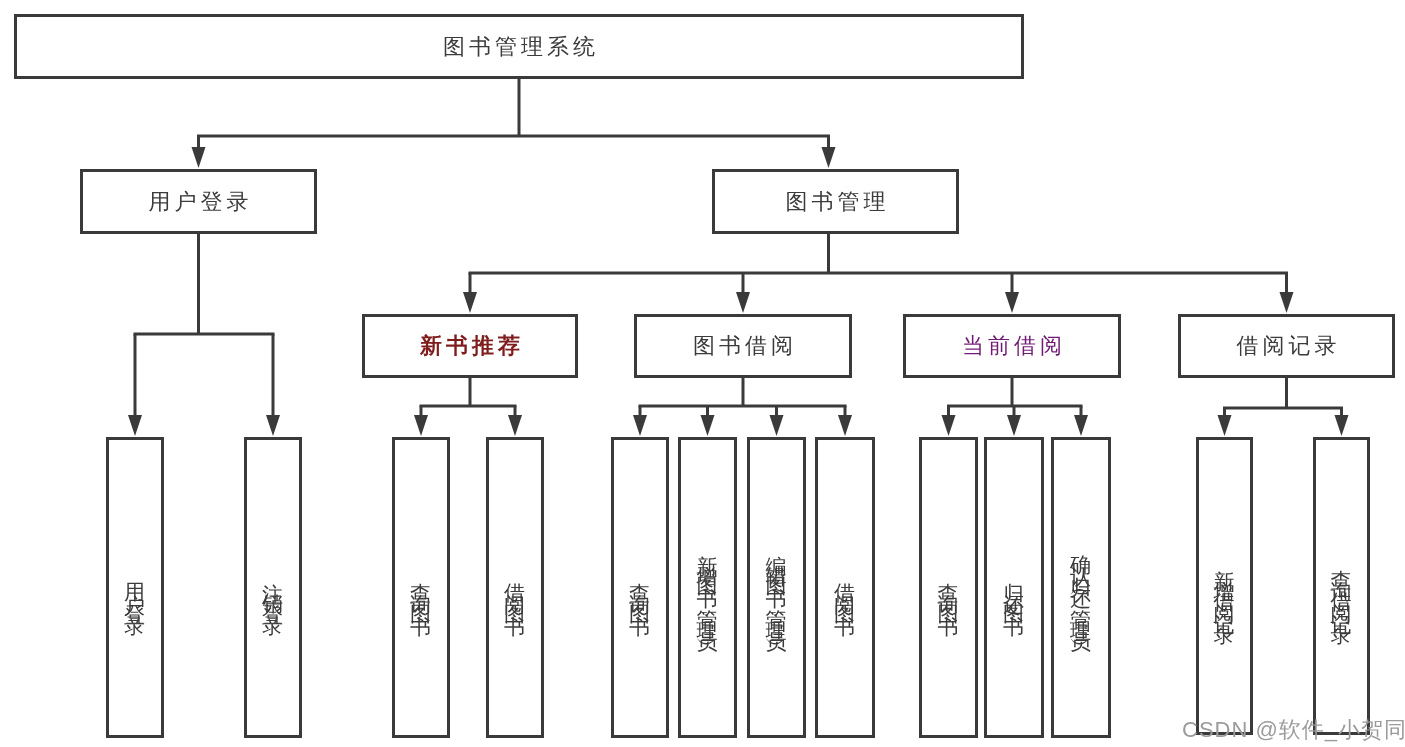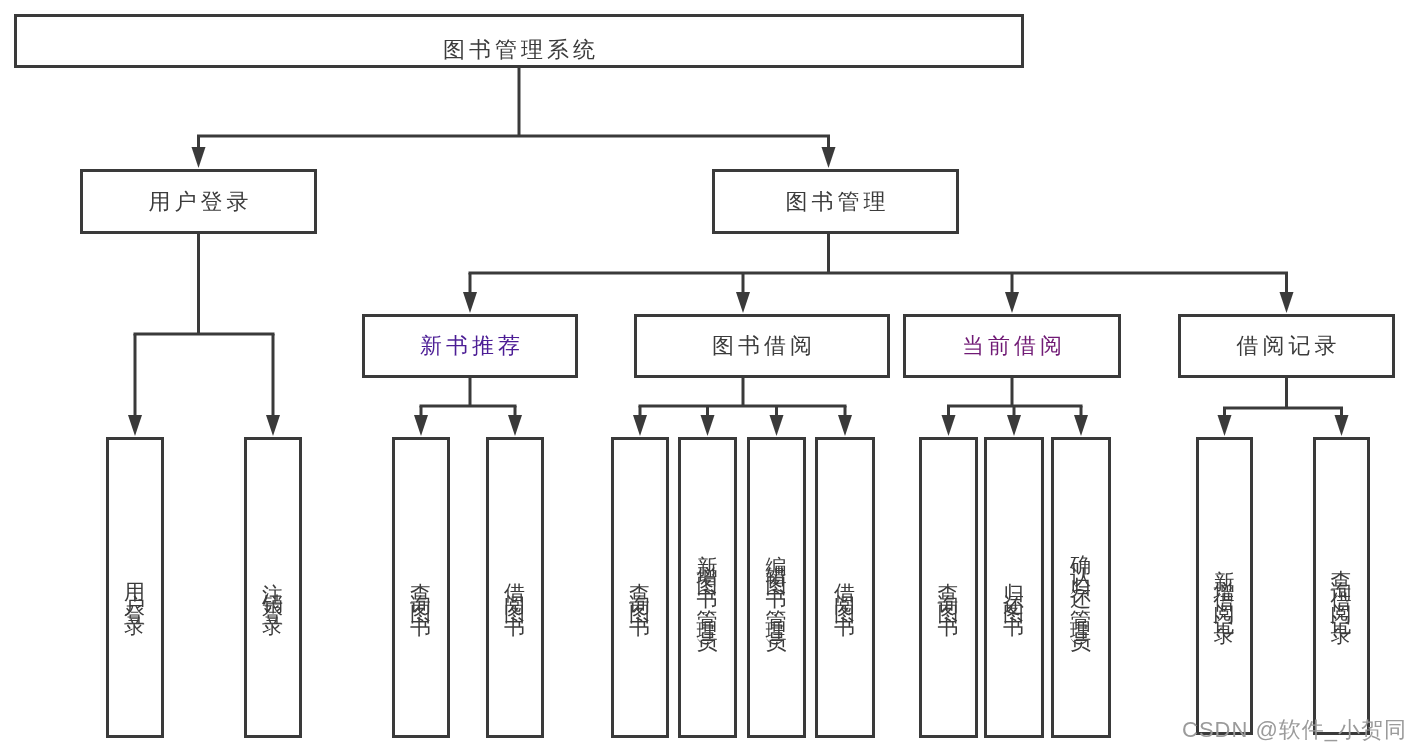--- a/index.html
+++ b/index.html
@@ -109,33 +109,33 @@
       <polygon points="1074,415 1088,415 1081,436" fill="#3a3a3a"></polygon>
       <line x1="1286.5" y1="378" x2="1286.5" y2="408" stroke="#3a3a3a" stroke-width="3"></line>
       <line x1="1223" y1="408" x2="1343" y2="408" stroke="#3a3a3a" stroke-width="3"></line>
       <line x1="1224.5" y1="408" x2="1224.5" y2="421" stroke="#3a3a3a" stroke-width="3"></line>
       <polygon points="1217.5,415 1231.5,415 1224.5,436" fill="#3a3a3a"></polygon>
       <line x1="1341.5" y1="408" x2="1341.5" y2="421" stroke="#3a3a3a" stroke-width="3"></line>
       <polygon points="1334.5,415 1348.5,415 1341.5,436" fill="#3a3a3a"></polygon>
     </svg>
 
   <div id="watermark" style="left: 1182px; top: 715px; color: rgb(155, 155, 155);">CSDN @软件_小贺同学</div>
-<div class="node" style="left: 14px; top: 14px; width: 1010px; height: 54px; border-color: rgb(58, 58, 58); align-items: flex-end;">
+<div class="node" style="left: 14px; top: 14px; width: 1010px; height: 65px; border-color: rgb(58, 58, 58);">
       <span class="node-label" style="color: rgb(59, 59, 59);">图书管理系统</span>
     </div>
     <div class="node" style="left: 80px; top: 169px; width: 237px; height: 65px; border-color: rgb(58, 58, 58);">
       <span class="node-label" style="color: rgb(59, 59, 59);">用户登录</span>
     </div>
     <div class="node" style="left: 712px; top: 169px; width: 247px; height: 65px; border-color: rgb(58, 58, 58);">
       <span class="node-label" style="color: rgb(59, 59, 59);">图书管理</span>
     </div>
     <div class="node" style="left: 362px; top: 314px; width: 216px; height: 64px; border-color: rgb(58, 58, 58);">
-      <span class="node-label" style="color: #4c1d95;">新书推荐</span>
+      <span class="node-label" style="color: #7f1d1d; font-weight: bold;">新书推荐</span>
     </div>
-    <div class="node" style="left: 634px; top: 314px; width: 256px; height: 64px; border-color: rgb(58, 58, 58);">
+    <div class="node" style="left: 634px; top: 314px; width: 218px; height: 64px; border-color: rgb(58, 58, 58);">
       <span class="node-label" style="color: rgb(59, 59, 59);">图书借阅</span>
     </div>
     <div class="node" style="left: 903px; top: 314px; width: 218px; height: 64px; border-color: rgb(58, 58, 58);">
       <span class="node-label" style="color: #701a75;">当前借阅</span>
     </div>
     <div class="node" style="left: 1178px; top: 314px; width: 217px; height: 64px; border-color: rgb(58, 58, 58);">
       <span class="node-label" style="color: rgb(59, 59, 59);">借阅记录</span>
     </div>
     <div class="node vertical" style="left: 106px; top: 437px; width: 58px; height: 301px; border-color: rgb(58, 58, 58);">
       <span class="node-label" style="color: rgb(59, 59, 59);">用户登录</span>

